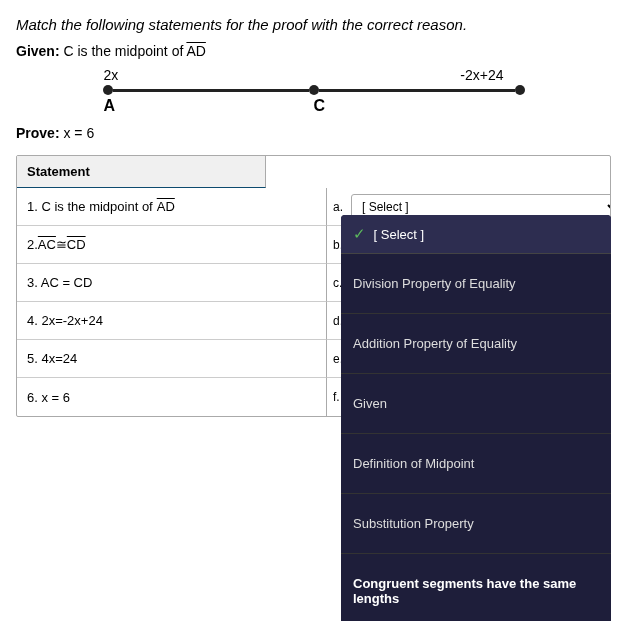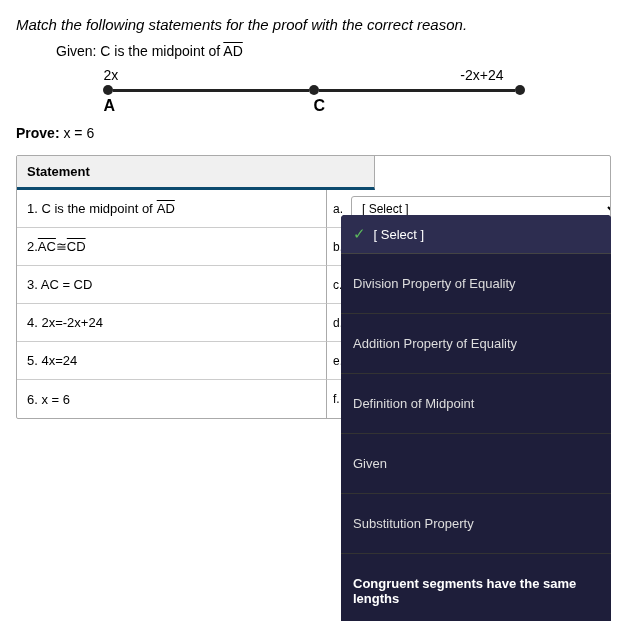--- a/index.html
+++ b/index.html
@@ -14,21 +14,21 @@
     }
     .title {
       font-size: 15px;
       margin-bottom: 10px;
       font-style: italic;
     }
     .given {
       font-size: 14px;
       margin-bottom: 8px;
     }
-    .given strong { font-weight: normal; margin-left: 40px; }
+    .given strong { font-weight: bold; }
     .diagram-area {
       display: flex;
       flex-direction: column;
       align-items: center;
       margin-bottom: 10px;
       position: relative;
     }
     .labels-row {
       display: flex;
       justify-content: space-between;
@@ -110,23 +110,23 @@
       font-size: 12px;
       min-width: 14px;
     }
     .header-row {
       display: flex;
     }
     .stmt-header {
       background: #f0f0f0;
       padding: 8px 10px;
       font-weight: bold;
-      border-bottom: 3px solid #0c4a6e;
-      font-size: 13px;
-      width: 358px;
+      border-bottom: 1px solid #0c4a6e;
+      font-size: 13px;
+      width: 249px;
       border-right: 1px solid #aaa;
     }
     .reason-header {
       background: #f0f0f0;
       padding: 8px 10px;
       font-weight: bold;
       border-bottom: 1px solid #aaa;
       font-size: 13px;
       width: 220px;
     }
@@ -313,18 +313,18 @@
     </div>
   </div>
 
   <div class="dropdown-overlay" style="top: 60px; width: 270px;">
     <div class="dd-top">
       <span class="dd-check">✓</span>
       <span>[ Select ]</span>
     </div>
     <div class="dd-item">Division Property of Equality</div>
     <div class="dd-item">Addition Property of Equality</div>
+    <div class="dd-item">Given</div>
     <div class="dd-item">Definition of Midpoint</div>
-    <div class="dd-item">Given</div>
     <div class="dd-item">Substitution Property</div>
     <div class="dd-item highlighted">Congruent segments have the same lengths</div>
   </div>
 </div>
 
 </body></html>

